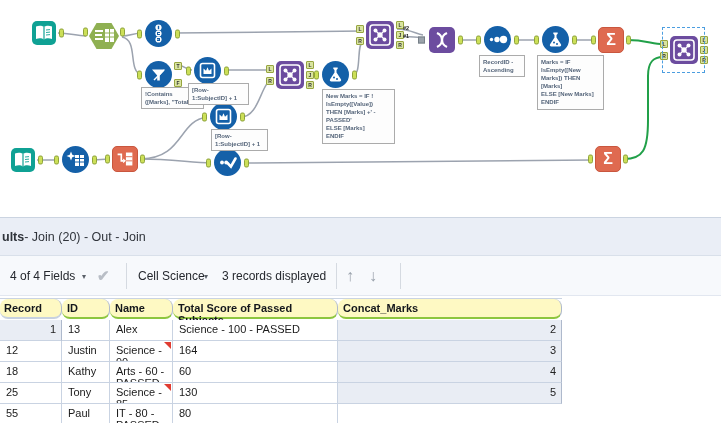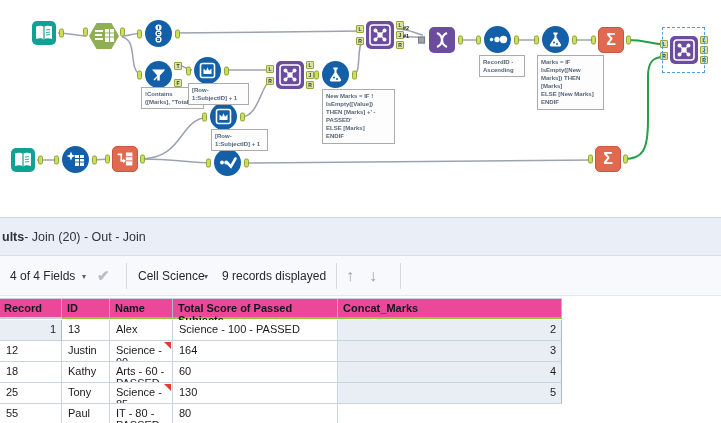--- a/index.html
+++ b/index.html
@@ -50,22 +50,22 @@
   .toolbar > * { position:absolute; top:50%; transform:translateY(-50%); }
   .caret { font-size:8px; color:#5A6068; }
   .tb-check { font-size:15px; font-weight:bold; color:#B9BEC6; }
   .tb-sep { width:1px; height:26px; background:#D5DAE1; }
   .tb-arrow { font-size:16px; color:#9AA2AC; }
 
   
   .grid { position:absolute; left:0; top:298px; width:562px;
           display:grid; grid-template-columns:62px 48px 63px 165px 224px;
           grid-auto-rows:21px; font-size:11px; color:#1A1A1A; border-top:1px solid #C9D3E2; }
-  .hc { background:#ec4899; font-weight:bold; color:#14171C; padding:3px 4px 0 5px;
-        border-right:1px solid #AEB9CC; border-bottom:2px solid #8DC63F; height:20px; }
+  .hc { background:#fef9c3; font-weight:bold; color:#14171C; padding:3px 4px 0 5px;
+        border-right:1px solid #AEB9CC; border-bottom:2px solid #8DC63F; height:20px;border-radius:8px; }
   .hc.rec { border-bottom:2px solid #C7D1E0; padding-left:4px; }
   .dc { background:#fff; padding:3px 0 0 6px; border-right:1px solid #C9D3E2;
         border-bottom:1px solid #C9D3E2; position:relative; overflow:hidden; }
   .dc.num { background:#E9EDF4; text-align:right; padding-right:5px; padding-left:0;
             border-right:1px solid #AEB9CC; color:#222; }
   .flag { position:absolute; right:1px; top:1px; width:0; height:0;
           border-top:7px solid #E03C31; border-left:7px solid transparent; }
 </style>
 </head>
 <body>
@@ -349,21 +349,21 @@
   <span> - Join (20) - Out - Join</span>
 </div>
 
 <div class="toolbar">
   <span style="left:10px">4 of 4 Fields</span>
   <span class="caret" style="left:82px">▾</span>
   <span class="tb-check" style="left:97px">✔</span>
   <span class="tb-sep" style="left:126px"></span>
   <span style="left:138px">Cell Science</span>
   <span class="caret" style="left:204px">▾</span>
-  <span style="left:222px">9 records displayed</span>
+  <span style="left:222px">3 records displayed</span>
   <span class="tb-sep" style="left:336px"></span>
   <span class="tb-arrow" style="left:346px">↑</span>
   <span class="tb-arrow" style="left:369px">↓</span>
   <span class="tb-sep" style="left:400px"></span>
 </div>
 
 <div class="grid">
   <div class="hc rec">Record</div>
   <div class="hc">ID</div>
   <div class="hc">Name</div>

